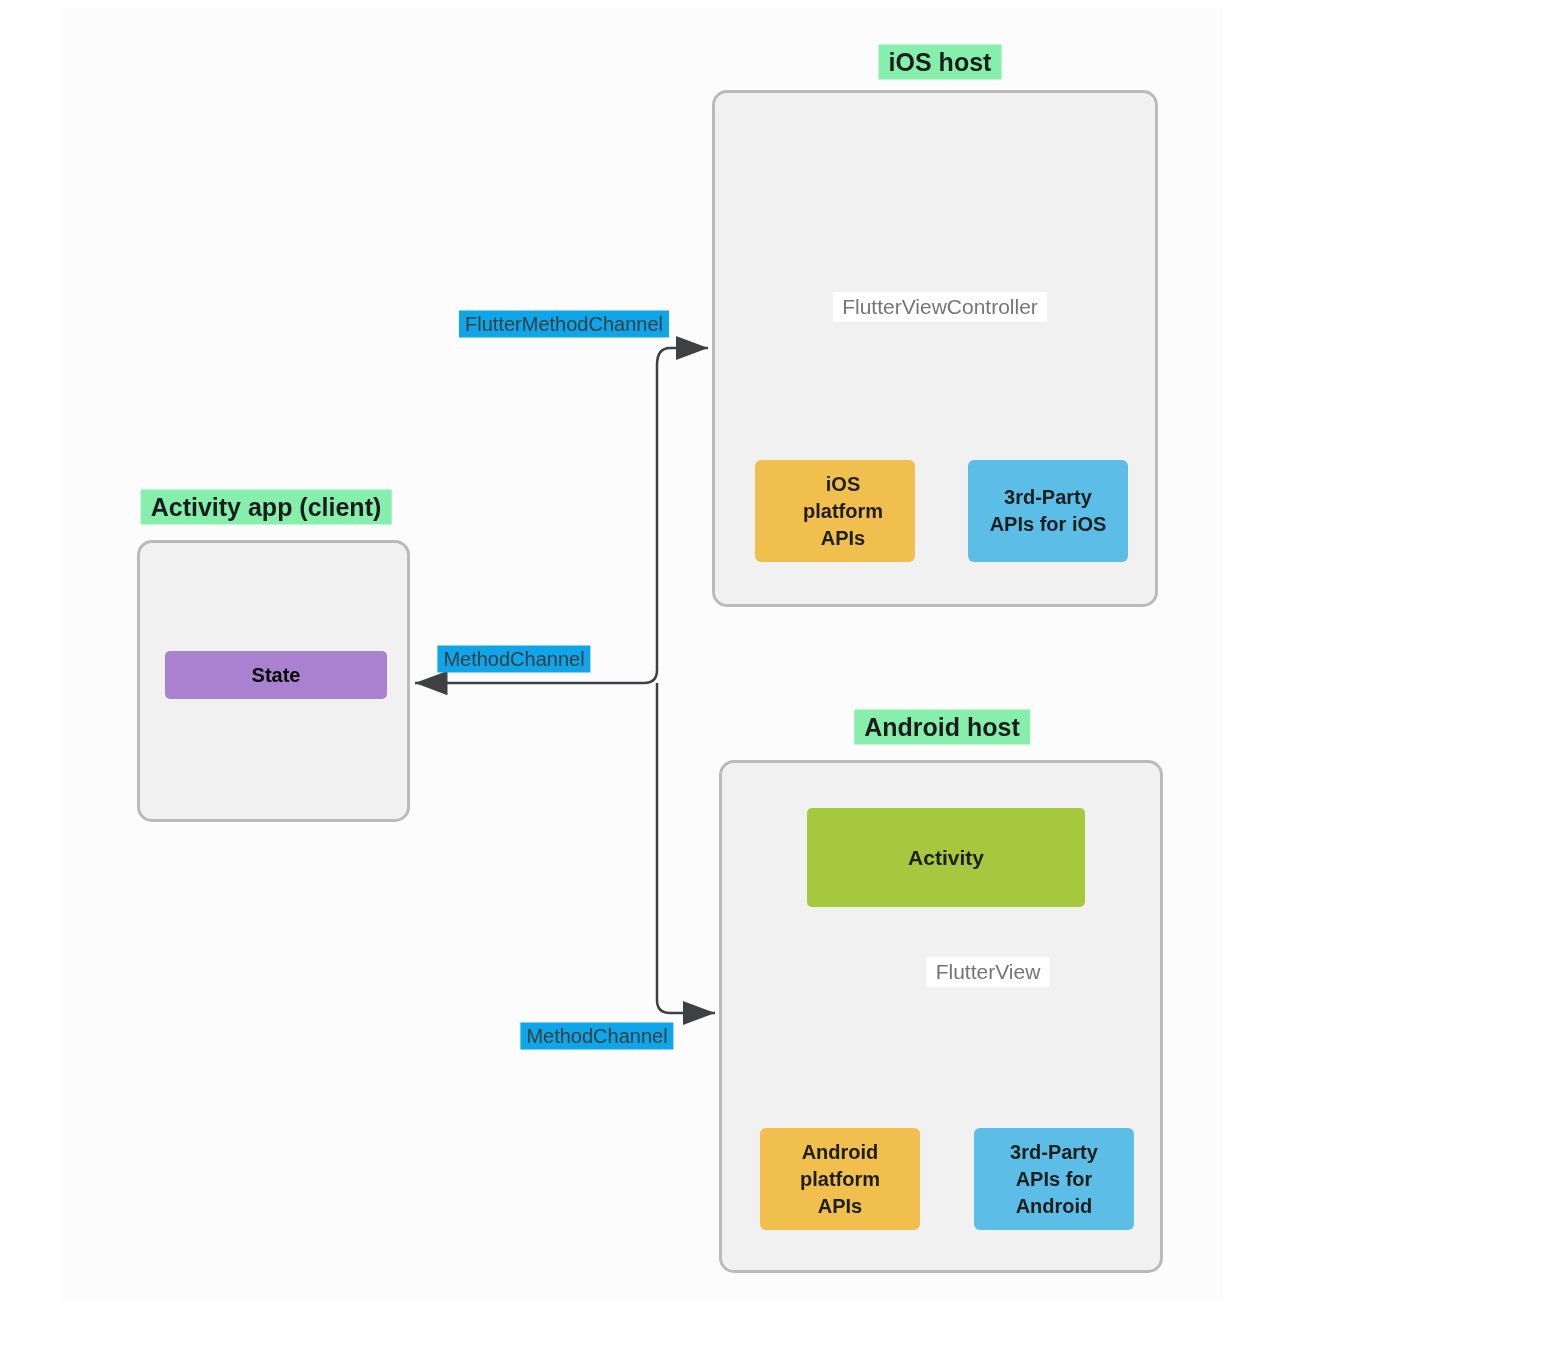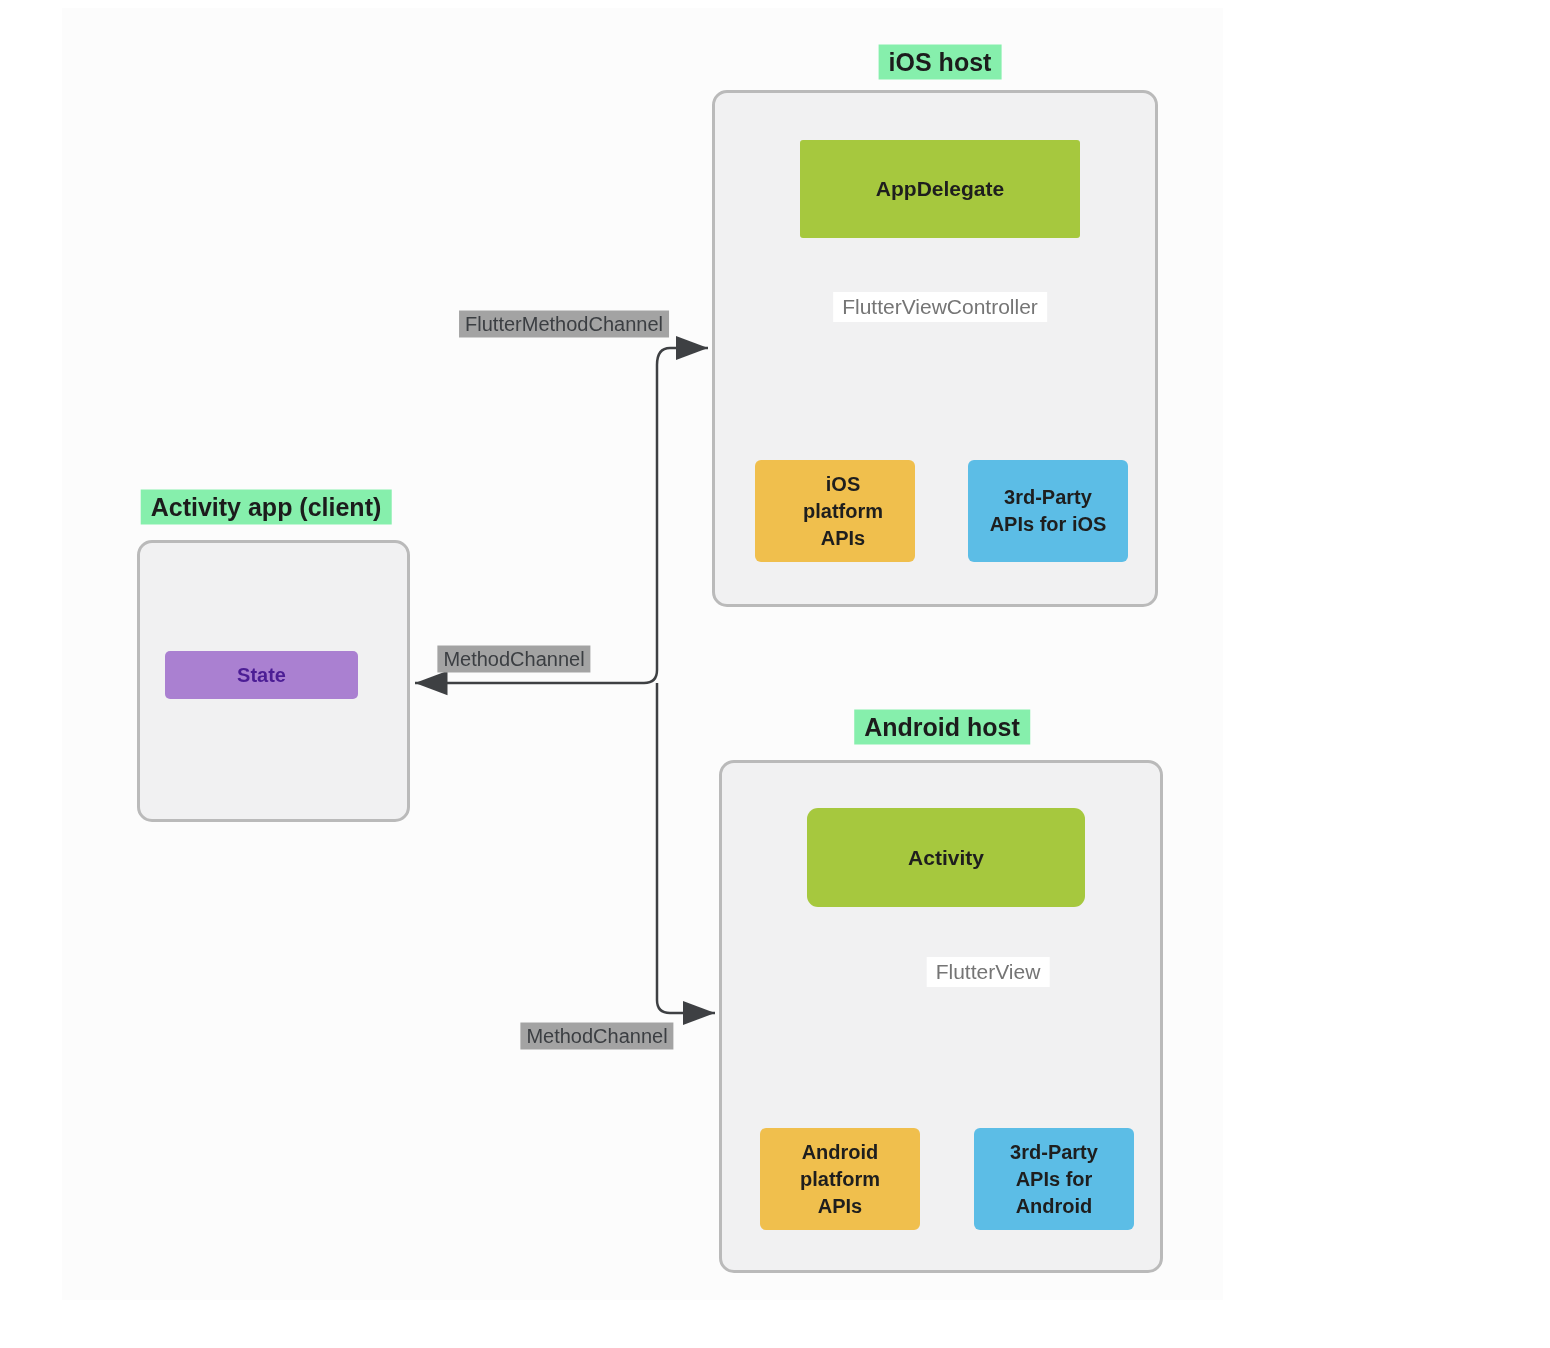--- a/index.html
+++ b/index.html
@@ -61,48 +61,48 @@
     align-items: center;
     justify-content: center;
     text-align: center;
     font-weight: bold;
     color: #1e1e1e;
     white-space: pre-line;
   }
   .node-appdelegate { left: 800px; top: 140px; width: 280px; height: 98px;
                       background: var(--green); border-radius: 3px; font-size: 21px; }
   .node-activity    { left: 807px; top: 808px; width: 278px; height: 99px;
-                      background: var(--green); border-radius: 11px; font-size: 21px; }
+                      background: var(--green); border-radius: 5px; font-size: 21px; }
   .node-ios-platform     { left: 755px; top: 460px; width: 160px; height: 102px;
                            background: var(--orange); border-radius: 6px; font-size: 20px; line-height: 27px; padding-left: 16px; }
   .node-ios-thirdparty   { left: 968px; top: 460px; width: 160px; height: 102px;
                            background: var(--blue); border-radius: 6px; font-size: 20px; line-height: 27px; }
   .node-android-platform   { left: 760px; top: 1128px; width: 160px; height: 102px;
                              background: var(--orange); border-radius: 6px; font-size: 20px; line-height: 27px; }
   .node-android-thirdparty { left: 974px; top: 1128px; width: 160px; height: 102px;
                              background: var(--blue); border-radius: 6px; font-size: 20px; line-height: 27px; }
-  .node-state { left: 165px; top: 651px; width: 193px; height: 48px;
-                background: var(--purple); border-radius: 5px; font-size: 20px; color: #4c1d95; }
+  .node-state { left: 165px; top: 651px; width: 222px; height: 48px;
+                background: var(--purple); border-radius: 5px; font-size: 20px; color: #000000; }
 
   .mid-label {
     position: absolute;
     transform: translate(-50%, -50%);
     font-size: 21px;
     color: var(--label-gray, #757575);
     background: #ffffff;
     padding: 3px 9px;
     white-space: nowrap;
   }
 
   .edge-label {
     position: absolute;
     transform: translate(-50%, -50%);
     font-size: 20px;
     color: #3b3e42;
-    background: #a3a3a3;
+    background: #0ea5e9;
     padding: 2px 6px;
     white-space: nowrap;
   }
 </style>
 </head>
 <body>
 
 <div class="canvas">
 
   <div class="panel"></div>
@@ -128,21 +128,20 @@
   </svg>
 
   <div class="container-box container-ios"></div>
   <div class="container-box container-flutter"></div>
   <div class="container-box container-android"></div>
 
   <div class="title" style="left:940px; top:62px;">iOS host</div>
   <div class="title" style="left:266px; top:507px;">Activity app (client)</div>
   <div class="title" style="left:942px; top:727px;">Android host</div>
 
-  <div class="node node-appdelegate">AppDelegate</div>
   <div class="mid-label" style="left:940px; top:307px;text-align:center;">FlutterViewController</div>
   <div class="node node-ios-platform">iOS
 platform
 APIs</div>
   <div class="node node-ios-thirdparty">3rd-Party
 APIs for iOS</div>
 
   <div class="node node-state">State</div>
 
   <div class="node node-activity">Activity</div>

